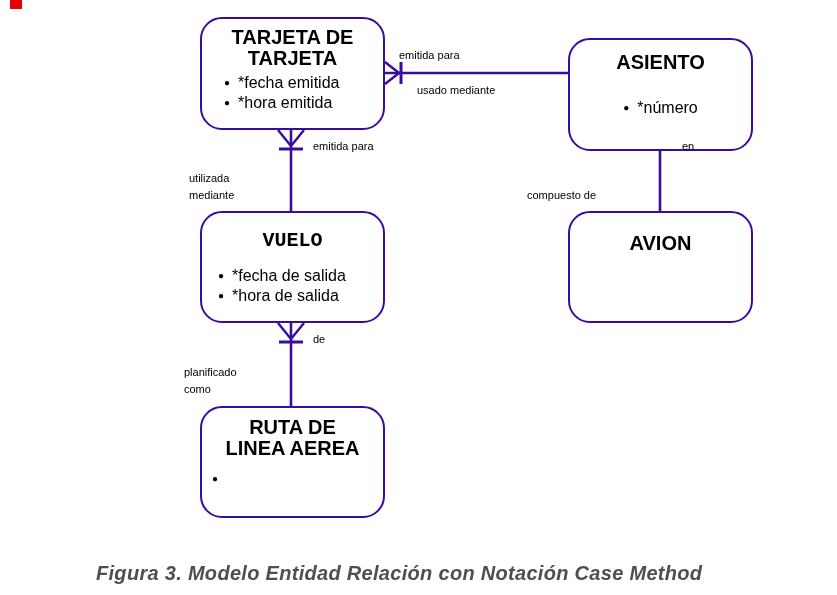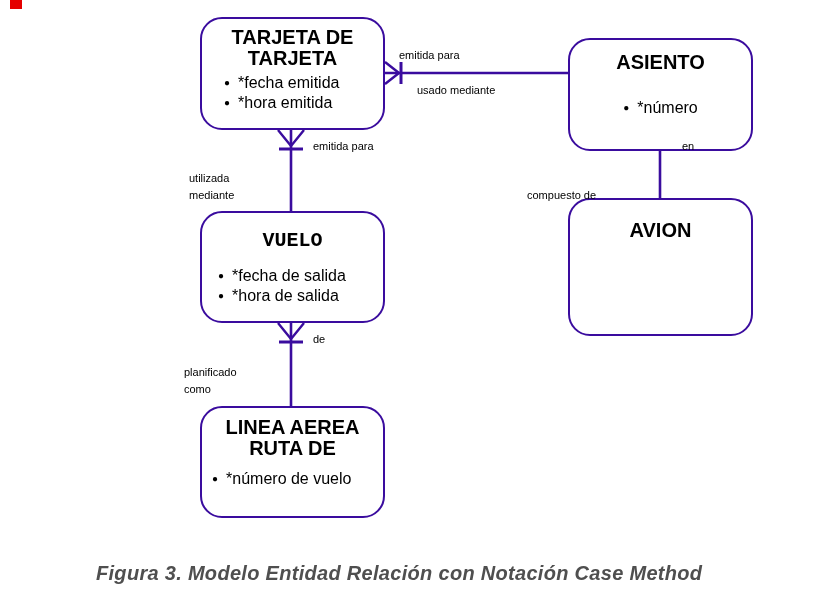--- a/index.html
+++ b/index.html
@@ -20,21 +20,21 @@
   .e-tarjeta{left:200px;top:17px;width:185px;height:113px;}
   .e-tarjeta .entity-title{margin-top:8px;}
   .e-tarjeta .attrs{margin-top:4px;padding-left:22px;}
   .e-asiento{left:568px;top:10px;width:185px;height:113px;margin-top:28px;}
   .e-asiento .entity-title{margin-top:12px;}
   .e-asiento .attrs{margin-top:25px;}
   .e-asiento .attr-row{justify-content:center;}
   .e-vuelo{left:200px;top:211px;width:185px;height:112px;}
   .e-vuelo .entity-title{margin-top:17px;font-family:Liberation Mono, monospace;}
   .e-vuelo .attrs{margin-top:15px;padding-left:16px;}
-  .e-avion{left:568px;top:198px;width:185px;height:138px;}
+  .e-avion{left:568px;top:211px;width:185px;height:112px;}
   .e-avion .entity-title{margin-top:20px;}
   .e-ruta{left:200px;top:406px;width:185px;height:112px;}
   .e-ruta .entity-title{margin-top:9px;}
   .e-ruta .attrs{margin-top:10px;padding-left:10px;}
   .rel-lines{position:absolute;left:0;top:0;pointer-events:none;}
   .rel-line{stroke:var(--line,#3a0c9e);stroke-width:2.6;fill:none;}
   .rel-foot{stroke:var(--line,#3a0c9e);stroke-width:2.4;fill:none;}
   .rel-tick{stroke:var(--line,#3a0c9e);stroke-width:3;fill:none;}
   .rel-label{position:absolute;font-size:11px;line-height:17px;white-space:nowrap;}
   .rel-label span{display:block;}
@@ -123,27 +123,26 @@
   </div>
 
   <div class="entity e-avion">
     <div class="entity-title">
       <span>AVION</span>
     </div>
   </div>
 
   <div class="entity e-ruta">
     <div class="entity-title">
+      <span>RUTA DE</span>
       <span>LINEA AEREA</span>
-      <span>RUTA DE</span>
     </div>
     <div class="attrs">
       <div class="attr-row">
         <span class="bullet">●</span>
-        <span>*número de vuelo</span>
       </div>
     </div>
   </div>
 
   <div class="rel-label lbl-emitida-h">emitida para</div>
   <div class="rel-label lbl-usado">usado mediante</div>
   <div class="rel-label lbl-emitida-v">emitida para</div>
   <div class="rel-label lbl-utilizada">
     <span>utilizada</span>
     <span>mediante</span>

